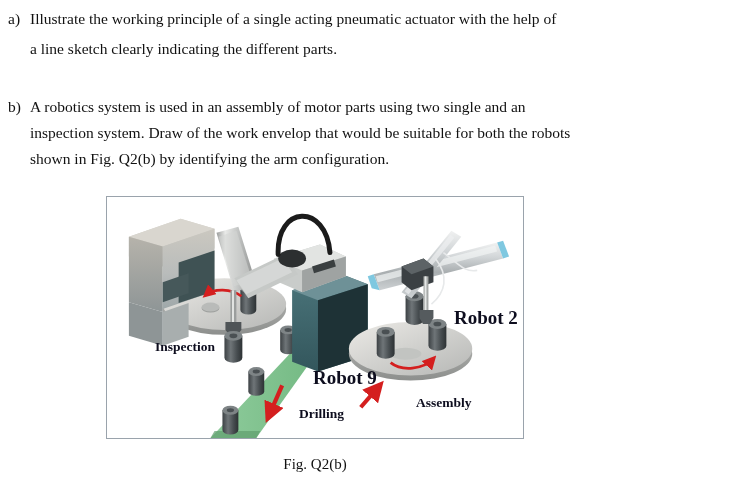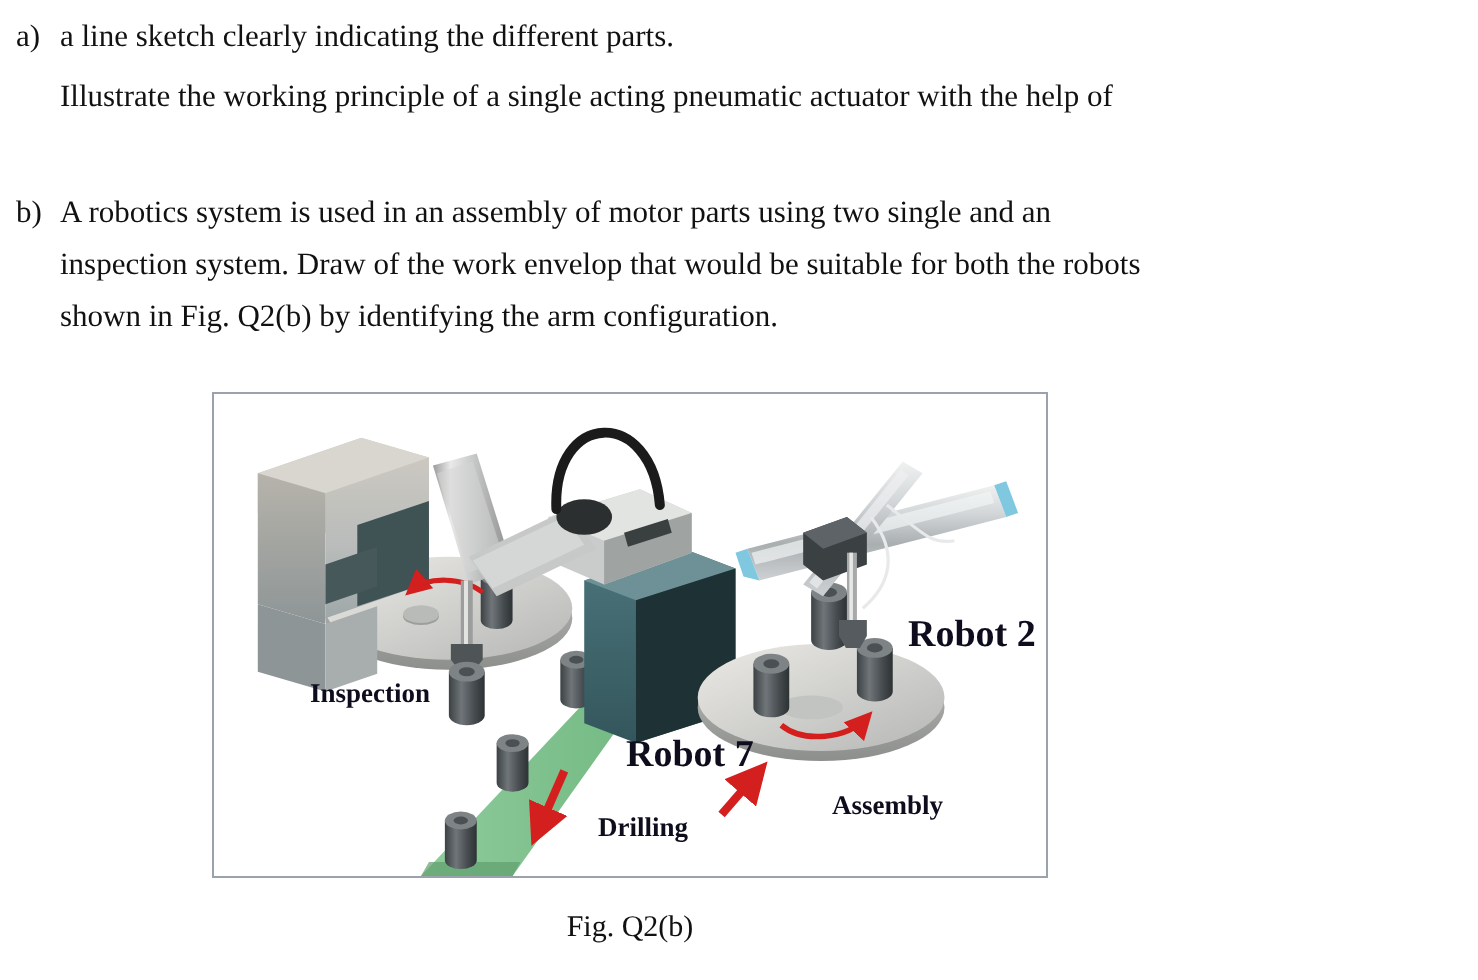--- a/index.html
+++ b/index.html
@@ -90,22 +90,22 @@
     font-size: 15px;
     color: #111;
   }
 </style>
 </head>
 <body>
 
 <div class="question-block" id="question-a">
   <div class="q-marker">a)</div>
   <div class="q-body">
+    <div class="q-line">Illustrate the working principle of a single acting pneumatic actuator with the help of</div>
     <div class="q-line">a line sketch clearly indicating the different parts.</div>
-    <div class="q-line">Illustrate the working principle of a single acting pneumatic actuator with the help of</div>
   </div>
 </div>
 
 <div class="question-block" id="question-b">
   <div class="q-marker">b)</div>
   <div class="q-body">
     <div class="q-line">A robotics system is used in an assembly of motor parts using two single and an</div>
     <div class="q-line">inspection system. Draw of the work envelop that would be suitable for both the robots</div>
     <div class="q-line">shown in Fig. Q2(b) by identifying the arm configuration.</div>
   </div>
@@ -309,19 +309,19 @@
       <rect x="319.2" y="80" width="1.8" height="36" fill="#e6e8e7"></rect>
 
       <path d="M314 114 h14 v8 l-3.5 6 h-7 l-3.5 -6 z" fill="#555b5e"></path>
 
       <path d="M330 62 C 344 80, 340 96, 326 108" stroke="#e7e9ea" stroke-width="1.6" fill="none"></path>
       <path d="M338 56 C 356 70, 360 76, 372 74" stroke="#e7e9ea" stroke-width="1.6" fill="none"></path>
     </g>
   </svg>
 
   <span class="fig-label plain" id="label-inspection">Inspection</span>
-  <span class="fig-label bold" id="label-robot1">Robot 7</span>
+  <span class="fig-label bold" id="label-robot1">Robot 9</span>
   <span class="fig-label bold" id="label-robot2">Robot 2</span>
   <span class="fig-label plain" id="label-drilling">Drilling</span>
   <span class="fig-label plain" id="label-assembly">Assembly</span>
 </div>
 
 <div id="figure-caption">Fig. Q2(b)</div>
 
 </body></html>

